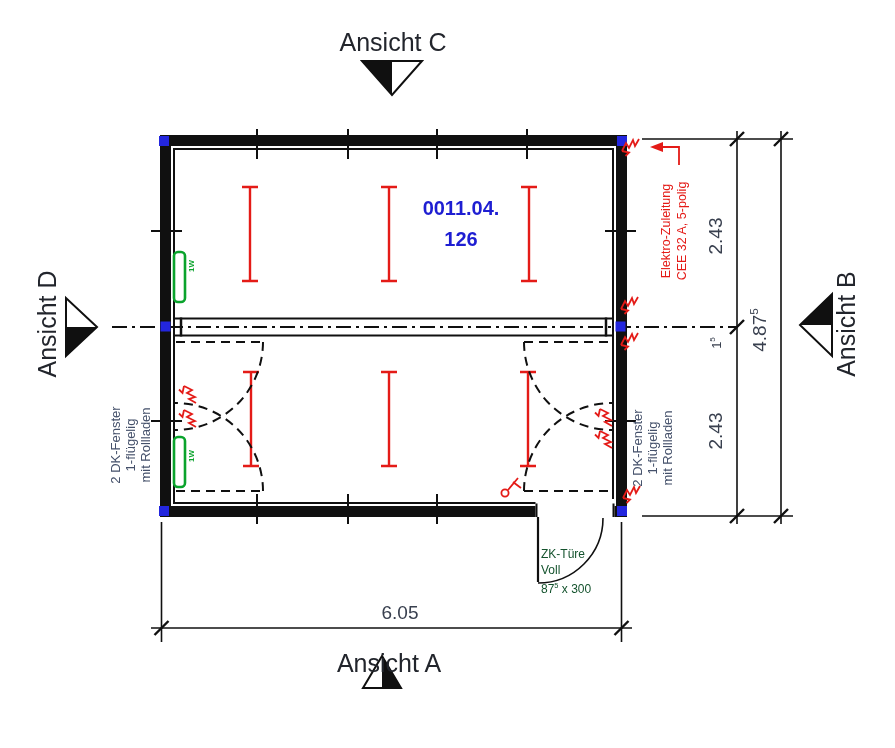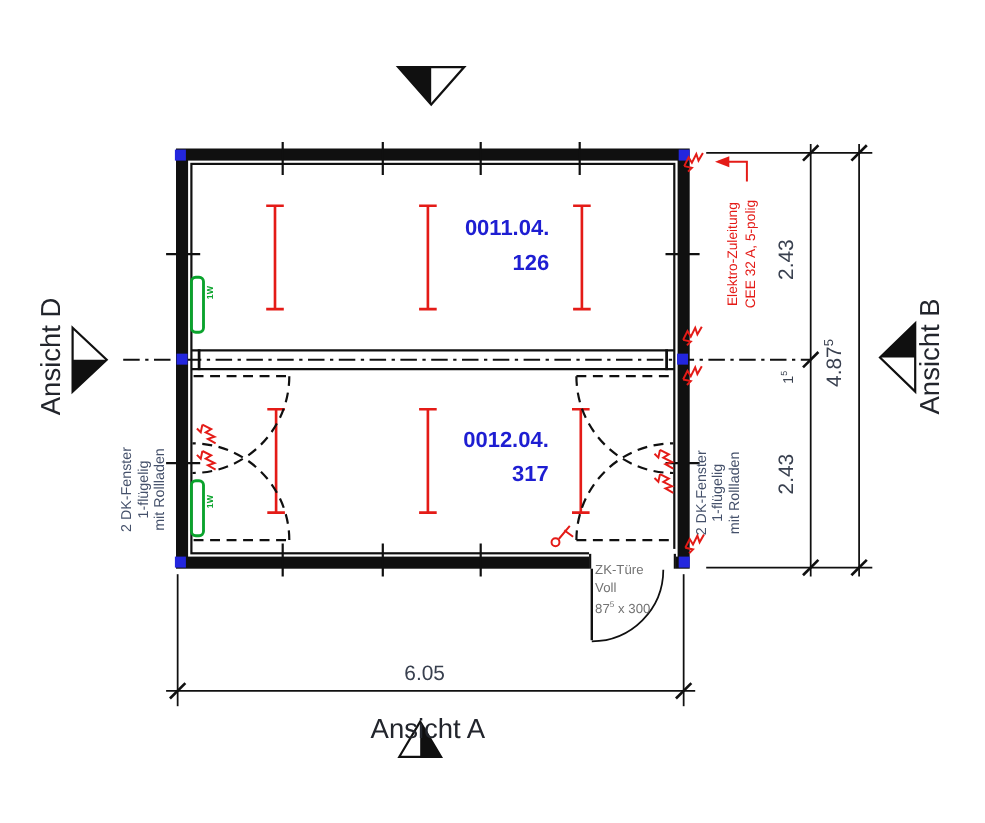--- a/index.html
+++ b/index.html
@@ -2,26 +2,26 @@
 <html><head>
 <meta charset="utf-8">
 <style>
   html,body{margin:0;padding:0;background:#fff;}
   .canvas{position:relative;width:895px;height:748px;background:#fff;overflow:hidden;
           font-family:"Liberation Sans",sans-serif;}
   svg.plan{position:absolute;left:0;top:0;}
   .lbl{position:absolute;transform:translate(-50%,-50%);white-space:nowrap;}
   .rot{transform:translate(-50%,-50%) rotate(-90deg);}
   .view-lbl{font-size:25px;color:#22252c;}
-  .room-lbl{font-size:20px;font-weight:bold;color:#1e1ed2;text-align:right;line-height:31px;}
+  .room-lbl{font-size:20px;font-weight:bold;color:#1e1ed2;text-align:center;line-height:31px;}
   .dim{font-size:19px;color:#39404f;}
   .dim-mid{font-size:13px;color:#39404f;}
   .ann{font-size:13px;color:#44506a;text-align:center;line-height:15px;}
   .ann-red{font-size:12.5px;color:#e41b17;text-align:center;line-height:16px;}
-  .door-lbl{position:absolute;font-size:12px;color:#737373;line-height:15.5px;white-space:nowrap;}
+  .door-lbl{position:absolute;font-size:12px;color:#14532d;line-height:15.5px;white-space:nowrap;margin-top:36px;}
   .tag{font-size:8px;font-weight:bold;color:#0aa32c;}
   .sp{font-size:62%;vertical-align:super;}
   .blk{display:block;}
 </style>
 </head>
 <body>
 
 <div class="canvas">
 
   <svg class="plan" width="895" height="748" viewBox="0 0 895 748">
@@ -138,34 +138,31 @@
       <polygon points="362,61 392,61 392,95" fill="#101010" stroke="none"></polygon>
       <polygon points="382,656 363,688 401,688"></polygon>
       <polygon points="382,656 382,688 401,688" fill="#101010" stroke="none"></polygon>
       <polygon points="66,298 66,356 97,327"></polygon>
       <polygon points="66,327 97,327 66,356" fill="#101010" stroke="none"></polygon>
       <polygon points="832,294 832,356 800,325"></polygon>
       <polygon points="832,294 832,325 800,325" fill="#101010" stroke="none"></polygon>
     </g>
   </svg>
 
+  <div class="lbl view-lbl" style="left:393px;top:42px">Ansicht C</div>
   <div class="lbl view-lbl" style="left:389px;top:663px">Ansicht A</div>
   <div class="lbl rot view-lbl" style="left:47px;top:324px">Ansicht D</div>
   <div class="lbl rot view-lbl" style="left:846px;top:324px">Ansicht B</div>
 
   <div class="lbl room-lbl" style="left:461px;top:224px">
     <span class="blk">0011.04.</span>
     <span class="blk">126</span>
   </div>
-  <div class="lbl room-lbl" style="left:460px;top:416px">
-    <span class="blk">0012.04.</span>
-    <span class="blk">317</span>
-  </div>
 
-  <div class="lbl dim" style="left:386px;top:613px">6.05</div>
+  <div class="lbl dim" style="left:400px;top:613px">6.05</div>
   <div class="lbl rot dim" style="left:716px;top:236px">2.43</div>
   <div class="lbl rot dim-mid" style="left:716px;top:343px">
     <span>1</span><span class="sp">5</span>
   </div>
   <div class="lbl rot dim" style="left:716px;top:431px">2.43</div>
   <div class="lbl rot dim" style="left:759px;top:330px">
     <span>4.87</span><span class="sp">5</span>
   </div>
 
   <div class="lbl rot ann-red" style="left:674px;top:231px">

